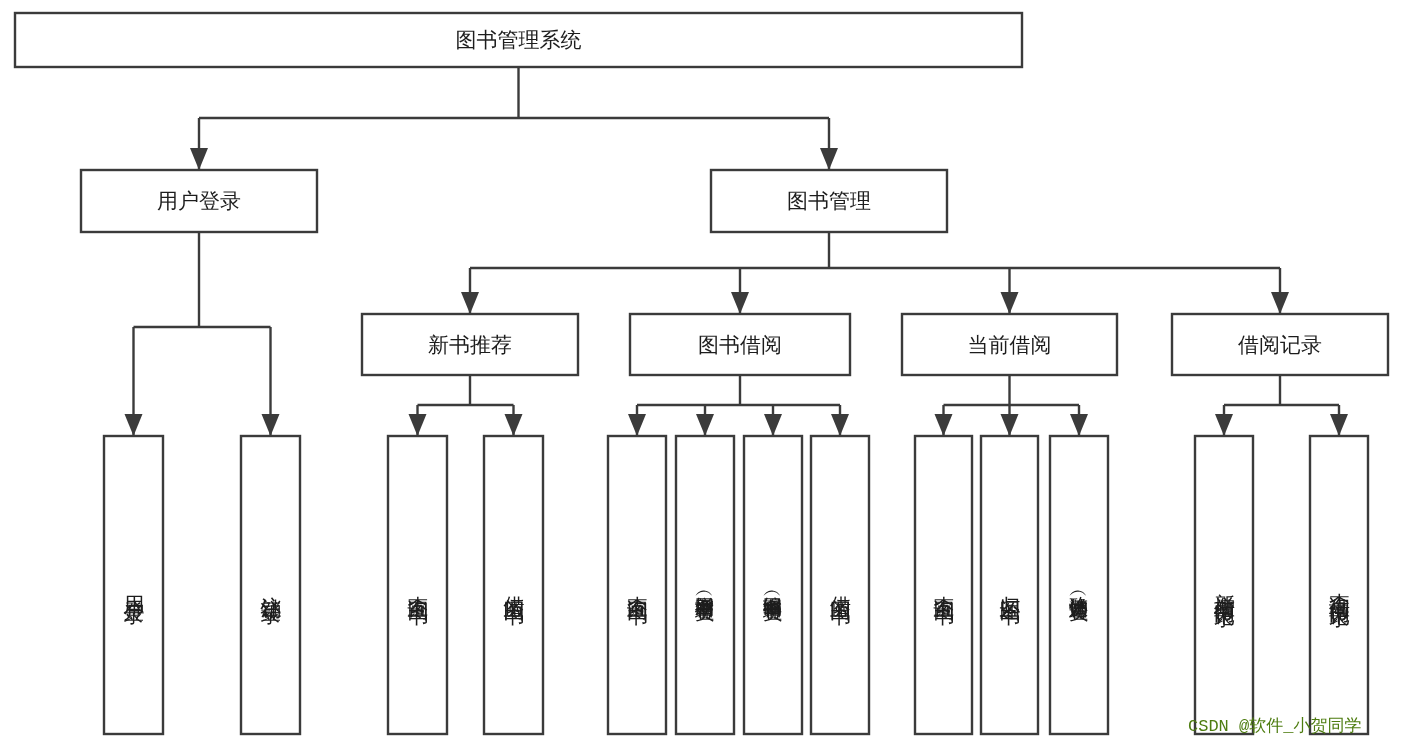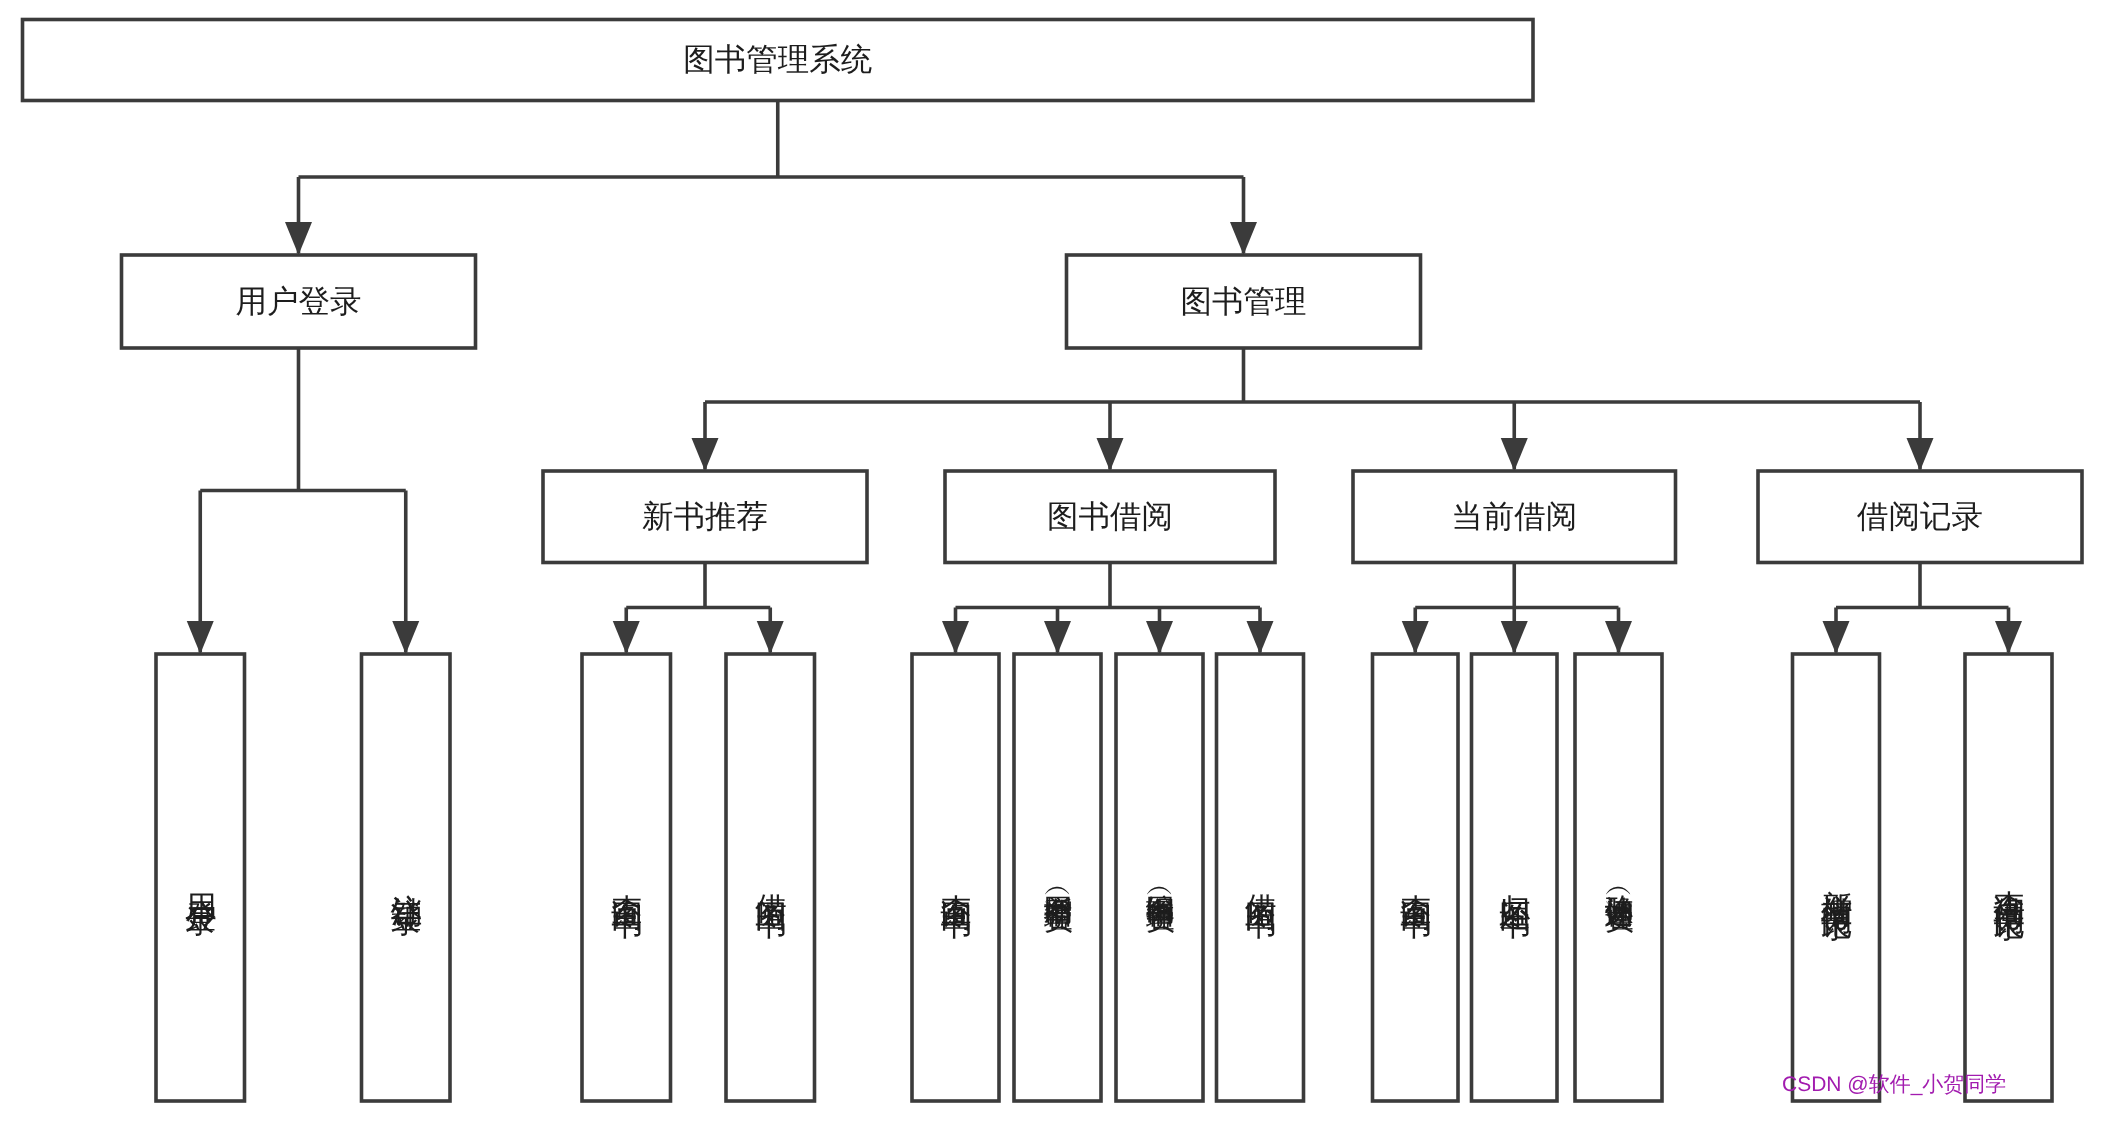--- a/index.html
+++ b/index.html
@@ -63,23 +63,23 @@
   .leaf-label-wrap {
     width: 100%;
     height: 100%;
     display: flex;
     align-items: center;
     justify-content: center;
     overflow: hidden;
   }
   .watermark {
     position: absolute;
-    color: #a21caf;
-    font-family: Liberation Sans, sans-serif;
-    font-size: 14px;
+    color: #4d7c0f;
+    font-family: Liberation Mono, monospace;
+    font-size: 17px;
     white-space: nowrap;
     user-select: none;
   }
 </style>
 </head>
 <body>
 
 <div id="diagram-root">
 
   <svg id="tree-svg" viewBox="0 0 1405 747">

